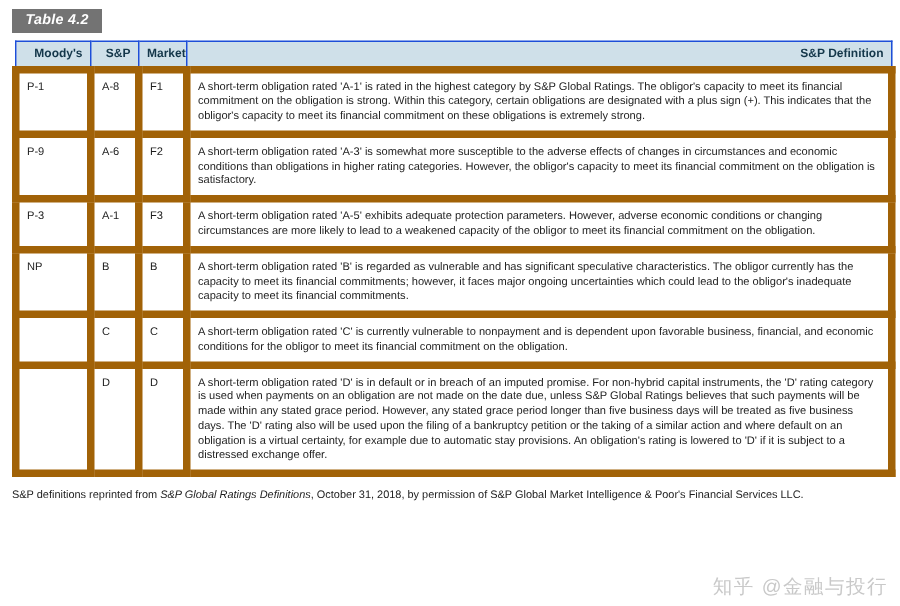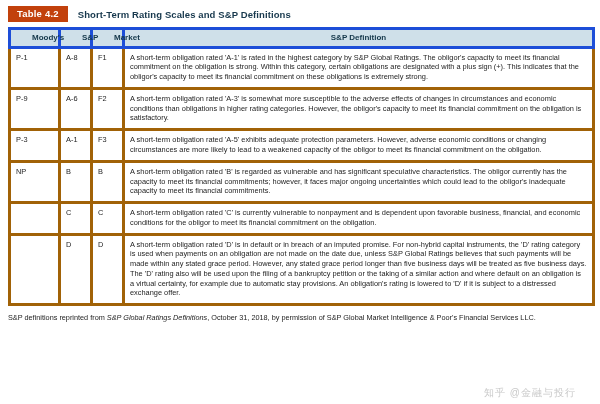--- a/index.html
+++ b/index.html
@@ -23,53 +23,54 @@
     position: relative;
   }
   
   .title-bar {
     display: flex;
     align-items: center;
     gap: 10px;
     padding-bottom: 5px;
   }
   .table-tag {
-    background: #c2410c;
+    background: #737373;
     color: #ffffff;
     font-size: 9.5px;
     font-weight: bold;
     padding: 3px 9px 3px 9px;
     letter-spacing: .2px;
     line-height: 1.1;
+    font-style: italic;
   }
   .table-title {
     font-size: 9.5px;
     font-weight: bold;
     color: #17384d;
     letter-spacing: .1px;
   }
   
   table.rating {
     width: 584px;
     border-collapse: collapse;
     table-layout: fixed;
     font-size: 7.4px;
   }
   table.rating th {
     background: #cfe0e9;
     color: #14374a;
     font-weight: bold;
     font-size: 8px;
-    text-align: center;
-    padding: 3px 21px;
-    border: 3px solid #1d4ed8;
+    text-align: right;
+    padding: 3px 5px;
+    border: 1px solid #1d4ed8;
     line-height: 1.15;
   }
   table.rating td {
-    border: 3px solid #a16207;
+    border: 5px solid #a16207;
     padding: 4px 5px 5px 5px;
     vertical-align: top;
     line-height: 1.32;
     font-size: 7.4px;
     color: #1d1d1d;
     margin-left: 30px;
   }
   td.c-moody, td.c-sp, td.c-fitch {
     text-align: left;
     white-space: nowrap;
@@ -83,36 +84,35 @@
     margin-top: 7px;
     font-size: 7.3px;
     line-height: 1.45;
     color: #1d1d1d;
     width: 580px;
   }
   .footnote i { font-style: italic; }
   
   .watermark {
     position: absolute;
-    right: 24px;
+    right: 8px;
     bottom: 4px;
-    font-size: 10px;
+    font-size: 13px;
     color: #c9c9c9;
     letter-spacing: 1px;
     pointer-events: none;
   }
 </style>
 </head>
 <body>
 
 <div class="page">
 
   <div class="title-bar">
     <span class="table-tag">Table 4.2</span>
-    <span class="table-title">Short-Term Rating Scales and S&amp;P Definitions</span>
   </div>
 
   <table class="rating">
     <colgroup>
       <col class="w-moody">
       <col class="w-sp">
       <col class="w-fitch">
       <col class="w-def">
     </colgroup>
     <thead>

